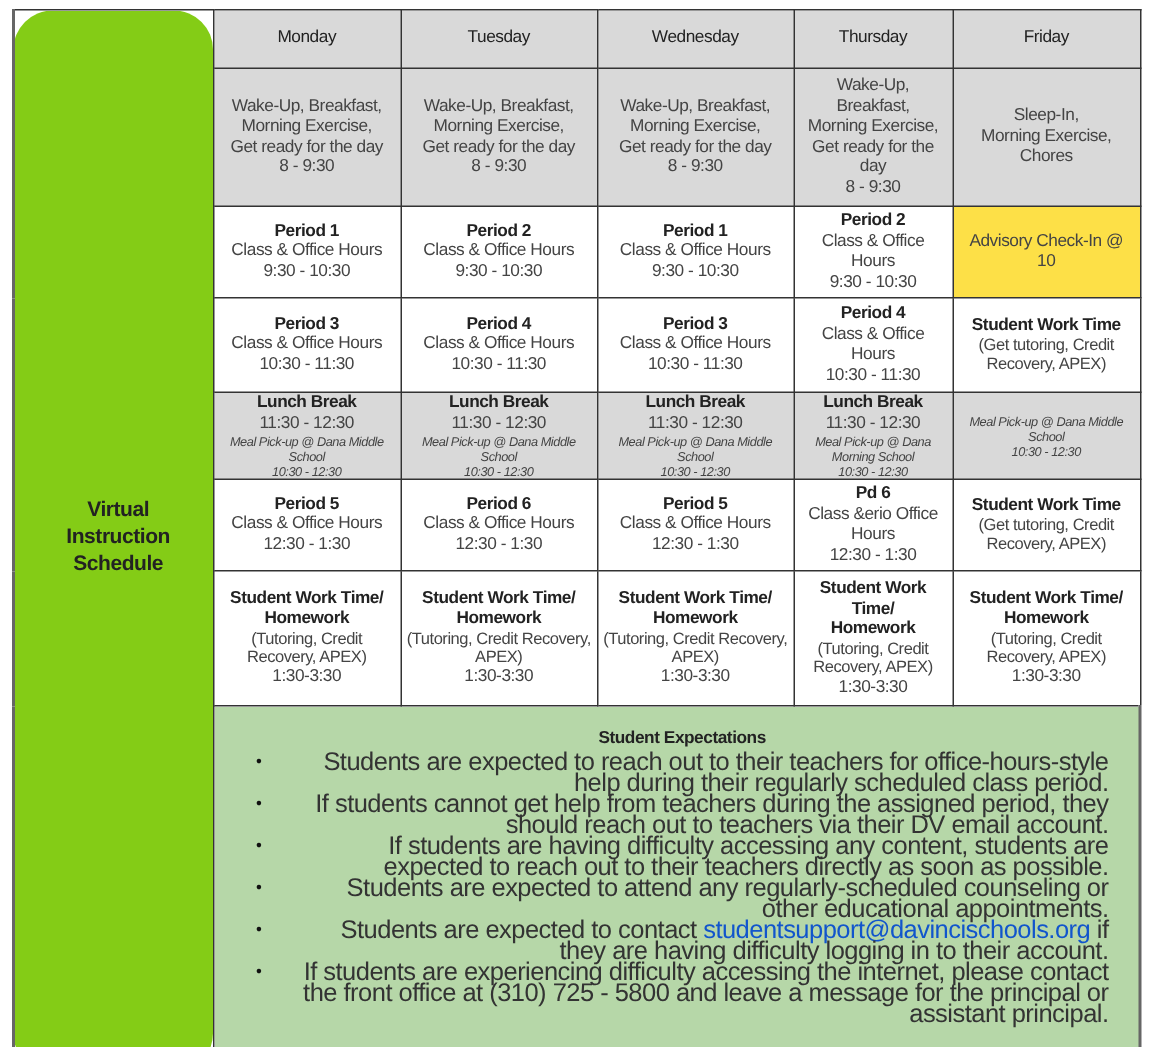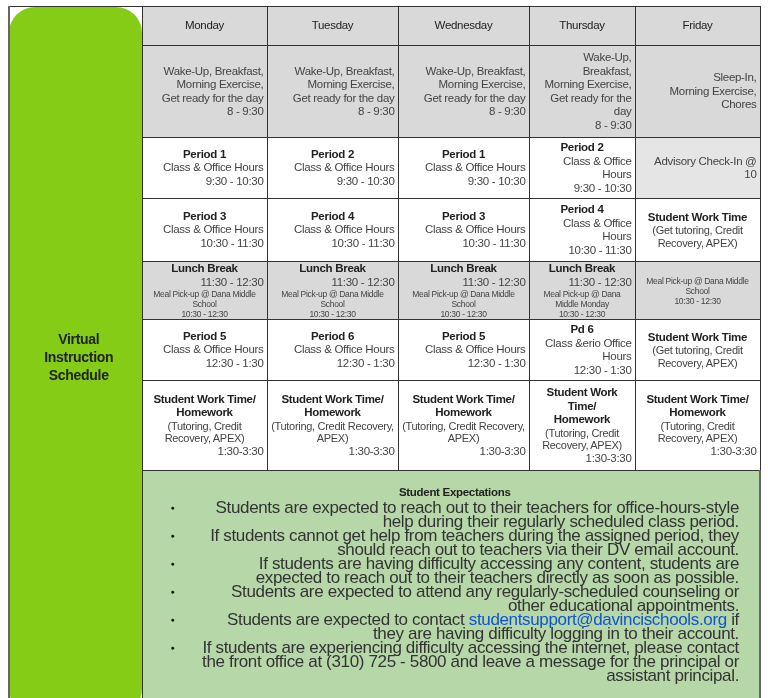--- a/index.html
+++ b/index.html
@@ -18,26 +18,26 @@
       letter-spacing: -0.3px;
     }
     .sched td.side {
       background: #84cc16; border-left: 2px solid #666; border-bottom: 2px solid #666;
       font-weight: bold; font-size: 14px; line-height: 18px; color: #222;
       padding-top: 120px;
       border-radius: 26px;
     }
     .gray { background: #d9d9d9; }
     .white { background: #ffffff; }
-    .purple { background: #e5e5e5; }
+    .purple { background: #fde047; }
     .green { background: #b6d7a8; }
     .hdr { font-weight: normal; font-size: 14px; color: #222; }
     .bold { font-weight: bold; color: #222; display: block; }
-    .line { display: block; color: #444; text-align: right; }
-    .ital { display: block; font-size: 8.5px; line-height: 10px; color: #444; }
+    .line { display: block; color: #444; }
+    .ital { display: block; font-style: italic; font-size: 8.5px; line-height: 10px; color: #444; }
     .sub { display: block; color: #444; font-size: 11px; line-height: 12.5px; }
     .exp-cell { text-align: left !important; vertical-align: top !important;
       padding: 15px 20px 0 28px !important; border-right: 2px solid #666 !important; border-bottom: 2px solid #666 !important; }
     .exp-title { text-align: center; font-weight: bold; font-size: 11.5px; margin-bottom: 1px; color: #222; }
     .exp-list { margin: 0; padding: 0 0 0 30px; list-style: none; }
     .exp-list li { position: relative; font-size: 17px; line-height: 14px; color: #333; letter-spacing: -0.35px; text-align: right; }
     .exp-list li::before { content: "\25CF"; position: absolute; left: -30px; font-size: 7px; color: #111; }
     .link { color: #1155cc; }
   </style>
 </head>
@@ -174,21 +174,21 @@
       <span class="bold">Lunch Break</span>
       <span class="line">11:30 - 12:30</span>
       <span class="ital">Meal Pick-up @ Dana Middle</span>
       <span class="ital">School</span>
       <span class="ital">10:30 - 12:30</span>
     </td>
     <td class="gray">
       <span class="bold">Lunch Break</span>
       <span class="line">11:30 - 12:30</span>
       <span class="ital">Meal Pick-up @ Dana</span>
-      <span class="ital">Middle Monday</span>
+      <span class="ital">Morning School</span>
       <span class="ital">10:30 - 12:30</span>
     </td>
     <td class="gray">
       <span class="ital">Meal Pick-up @ Dana Middle</span>
       <span class="ital">School</span>
       <span class="ital">10:30 - 12:30</span>
     </td>
   </tr>
 
   <tr style="height:61px">

